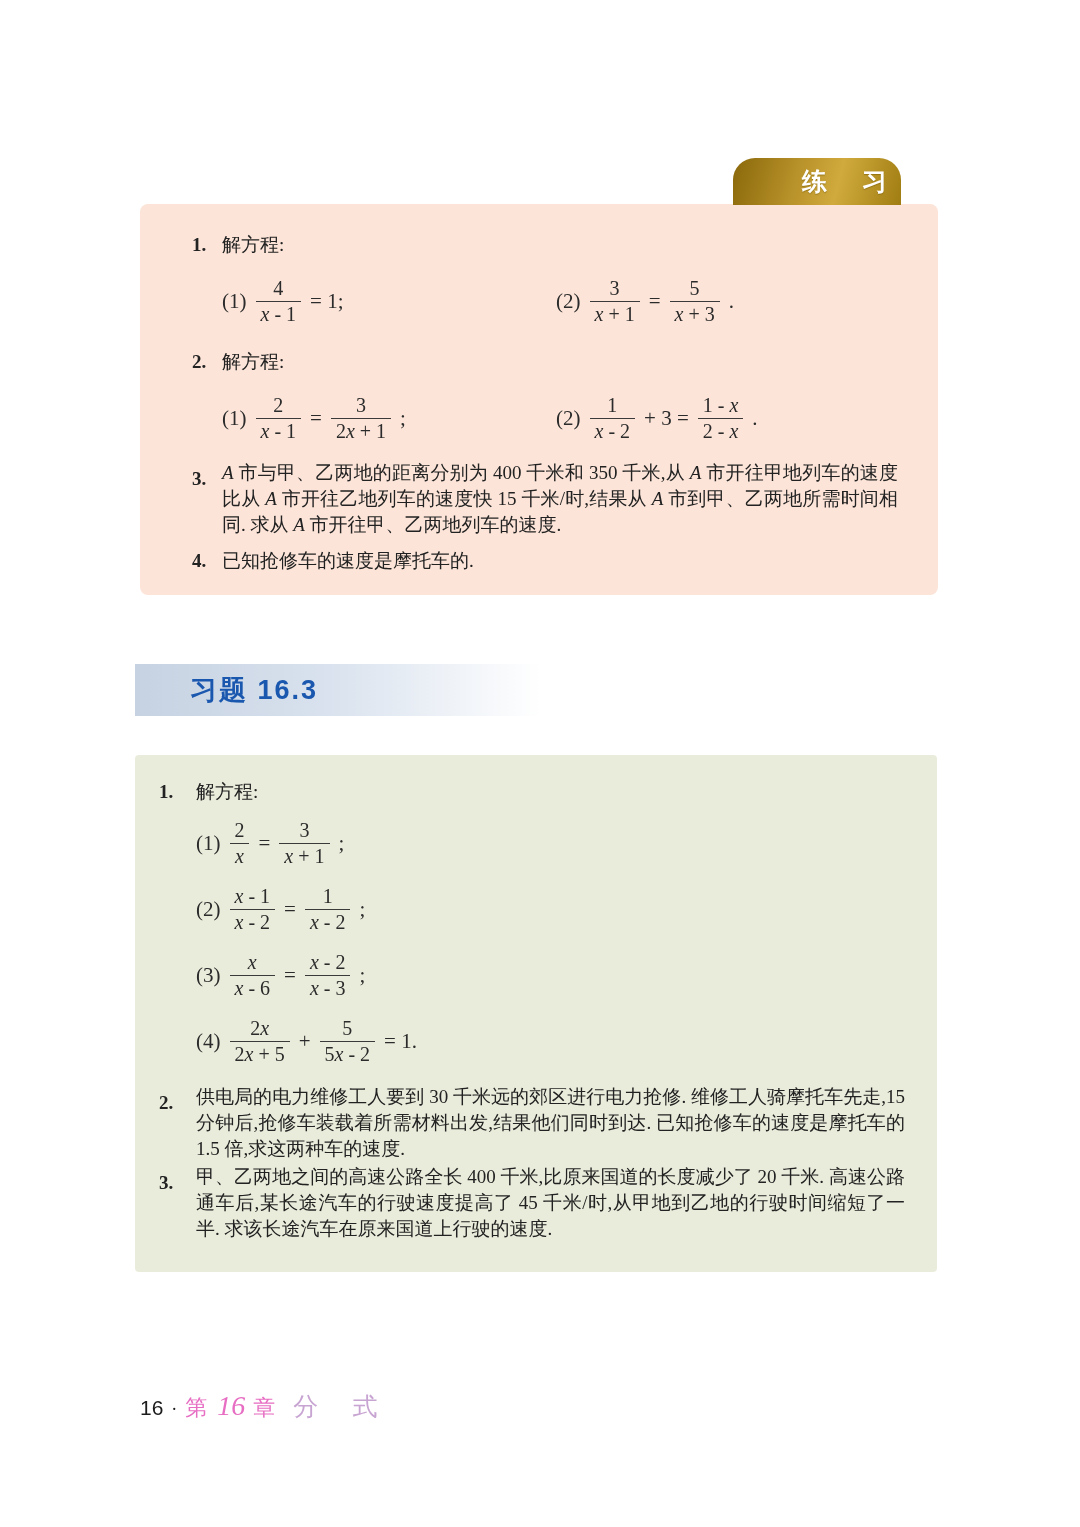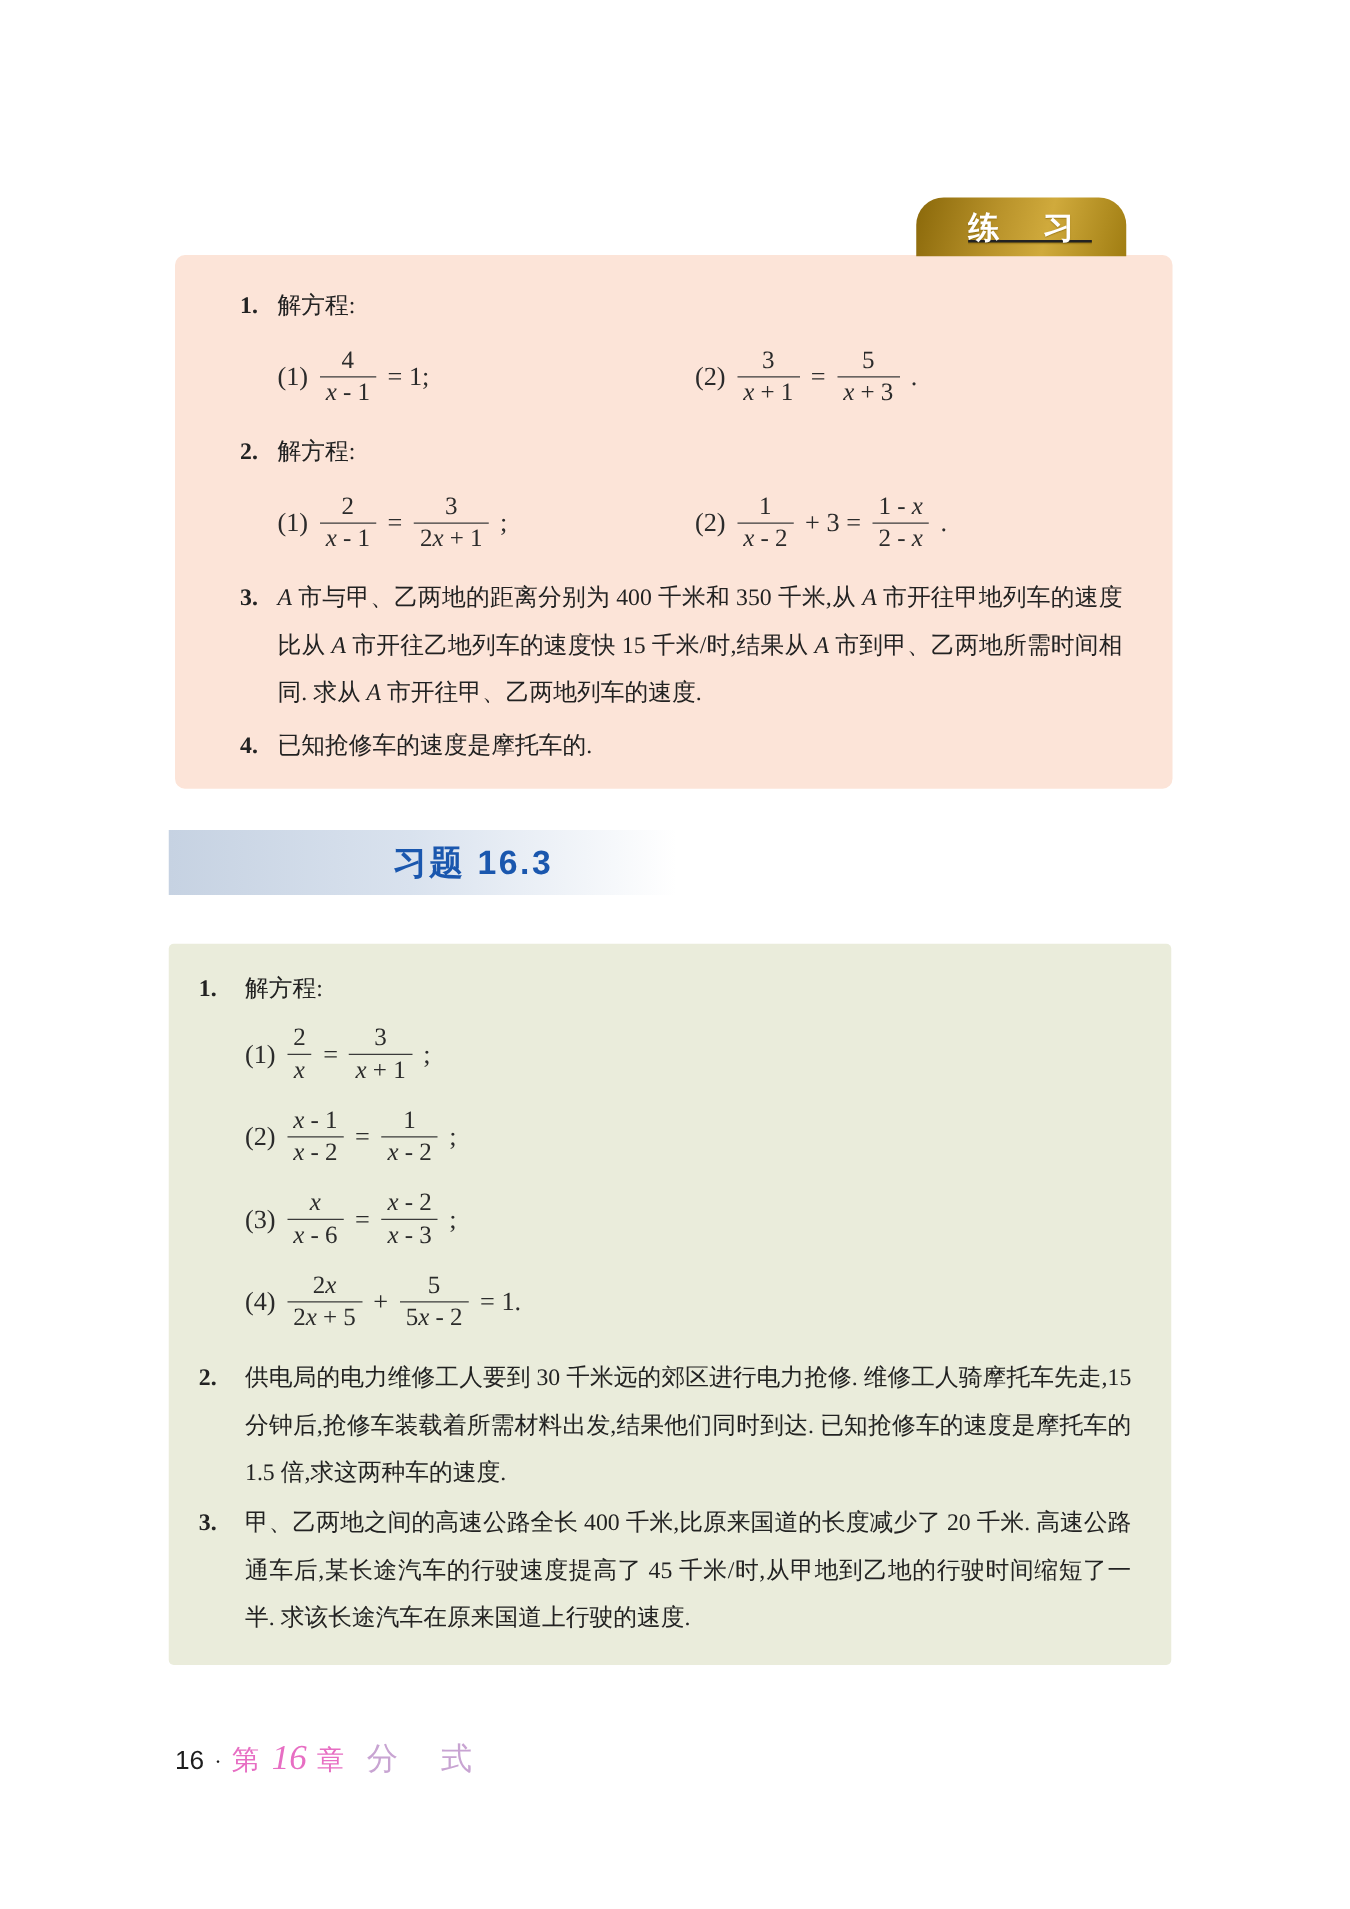--- a/index.html
+++ b/index.html
@@ -9,42 +9,41 @@
     background:#ffffff; overflow:hidden;
     font-family:"Liberation Serif","DejaVu Serif",serif;
     color:#222;
   }
 
   
   .badge {
     position:absolute; left:733px; top:158px; width:168px; height:47px;
     border-radius:22px 22px 0 0;
     background:linear-gradient(105deg,#8a680a 0%,#b8922a 38%,#d0aa3c 62%,#a07d12 100%);
-    display:flex; align-items:center; justify-content:center;
+    display:flex; align-items:center; justify-content:flex-end;
     z-index:2;
-    text-decoration:underline;
   }
   .badge span {
     color:#fff; font-weight:bold; font-size:25px; letter-spacing:14px;
     text-indent:14px; text-shadow:0 1px 1px rgba(120,90,0,.55);
     font-family:"Liberation Sans","DejaVu Sans",sans-serif;
   }
 
   
   .practice-box {
     position:absolute; left:140px; top:204px; width:798px; min-height:389px;
     background:#fce4d8; border-radius:8px;
     padding:18px 40px 16px 52px;
   }
 
   
   .item { display:flex; align-items:flex-start; line-height:37px; font-size:19px; margin-top:4px; }
   .item .no { font-weight:bold; width:30px; flex-shrink:0; }
   .item .itext, .item .ptext { flex:1; }
-  .item .ptext { text-align:justify; line-height:38px; }
+  .item .ptext { text-align:justify; line-height:26px; }
   .item .ptext i, .eq i { font-family:"Liberation Serif",serif; font-style:italic; }
 
   
   .eq {
     display:inline-flex; align-items:center; gap:9px;
     font-size:21px; color:#2b2b2b; white-space:nowrap;
   }
   .eq .tok { white-space:pre; }
   .frac { display:inline-flex; flex-direction:column; align-items:center; line-height:1.25; font-size:20px; }
   .frac .fnum { padding:0 5px; }
@@ -53,21 +52,21 @@
   .eq-grid {
     display:grid; grid-template-columns:334px auto; align-items:center;
     margin-left:30px; height:76px;
   }
   .eq-line { display:flex; align-items:center; height:66px; margin-left:37px; }
 
   
   .section-heading {
     position:absolute; left:135px; top:664px; width:432px; height:52px;
     background:linear-gradient(to right,#c6d2e2 0%,#d9e2ee 45%,#ffffff 94%);
-    display:flex; align-items:center;justify-content:center;
+    display:flex; align-items:center;
   }
   .section-heading span {
     padding-left:55px; color:#1a57ae; font-weight:bold; font-size:27px;
     font-family:"Liberation Sans","DejaVu Sans",sans-serif; letter-spacing:2px;
   }
 
   
   .exercise-box {
     position:absolute; left:135px; top:755px; width:802px; min-height:517px;
     background:#eaecdb; border-radius:4px;

